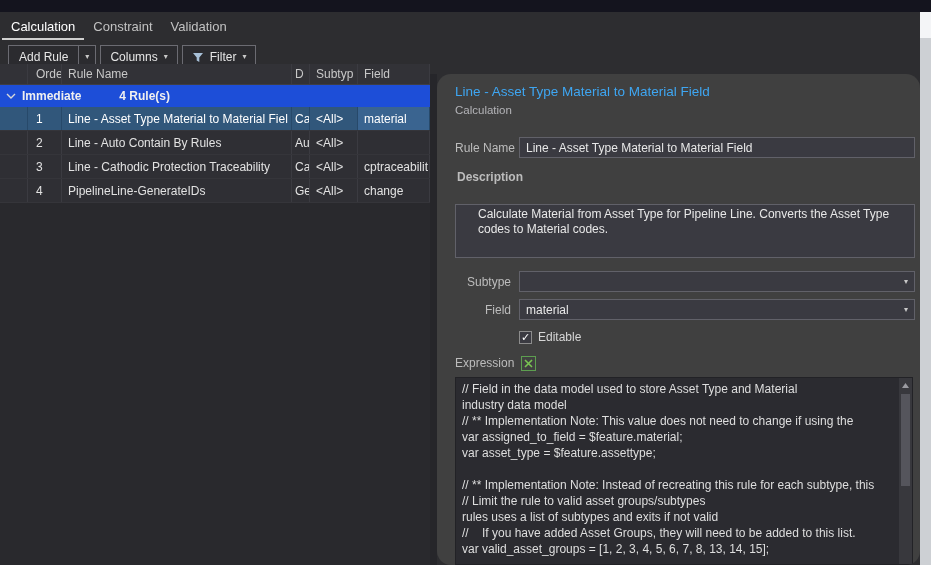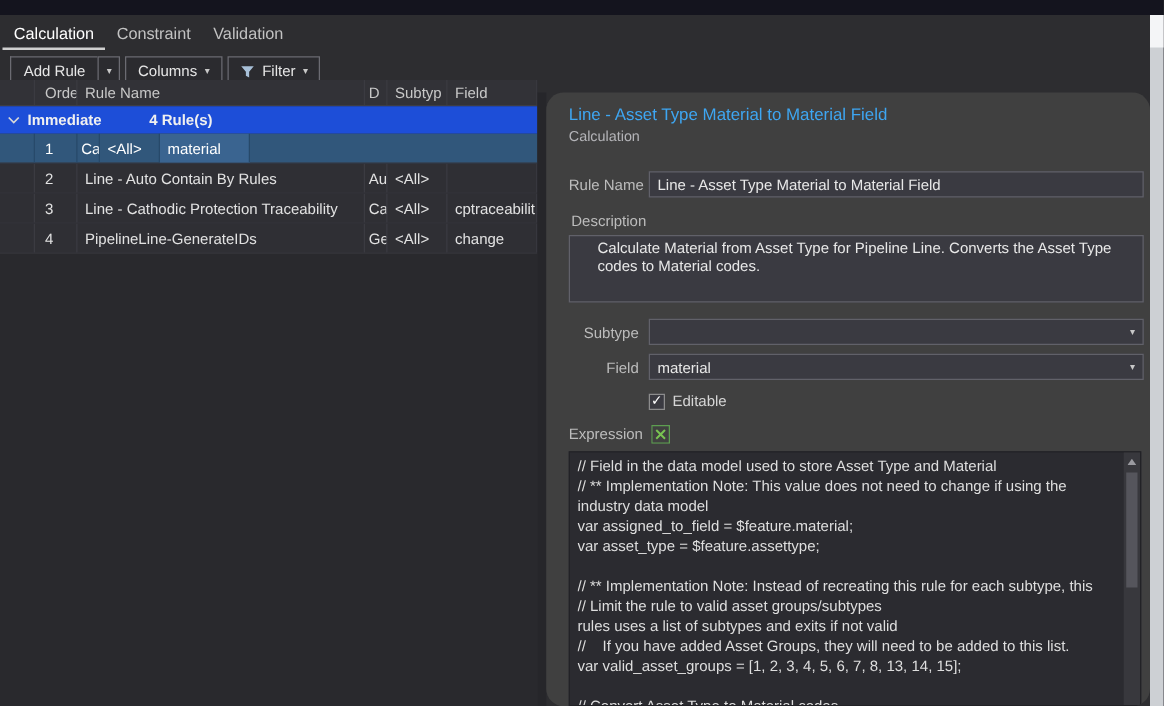--- a/index.html
+++ b/index.html
@@ -48,21 +48,21 @@
   .splitter { position: absolute; top: 74px; left: 430px; width: 7px; bottom: 0; background: #26262a; }
 
   
   .right-panel { position: absolute; top: 74px; left: 437px; right: 11px; bottom: 0; background: #404040; padding: 10px 5px 0 18px; display: flex; flex-direction: column; overflow: hidden; border-radius: 14px; }
   .detail-title { color: #3ea6f2; font-size: 13.5px; line-height: 16px; margin-bottom: 4px; white-space: nowrap; overflow: hidden; }
   .detail-sub { color: #b4b4b8; font-size: 11.5px; line-height: 13px; margin-bottom: 20px; }
   .form-row { display: flex; align-items: center; height: 21px; margin-bottom: 12px; }
   .flabel { width: 56px; flex: 0 0 56px; text-align: right; margin-right: 8px; color: #bcbcbc; white-space: nowrap; }
   .textbox, .combo, .textarea { background: #3a3a41; border: 1px solid #616169; color: #e8e8e8; }
   .textbox { flex: 1; height: 21px; display: flex; align-items: center; padding: 0 6px; white-space: nowrap; overflow: hidden; }
-  .desc-label { color: #bcbcbc; line-height: 13px; margin: 1px 0 4px 2px; }
+  .desc-label { color: #bcbcbc; line-height: 13px; margin: 1px 0 20px 2px; font-weight: bold; }
   .textarea { height: 54px; padding: 2px 22px; line-height: 15px; margin-bottom: 13px; overflow: hidden; }
   .combo { flex: 1; height: 21px; display: flex; align-items: center; padding: 0 6px; }
   .combo-val { flex: 1; white-space: nowrap; overflow: hidden; }
   .form-row.tight { margin-bottom: 7px; }
   .check-row { display: flex; align-items: center; gap: 6px; margin: 2px 0 9px 64px; height: 16px; }
   .checkbox { width: 13px; height: 13px; background: #3a3a41; border: 1px solid #8c8c8c; display: flex; align-items: center; justify-content: center; }
   .check { color: #ffffff; font-size: 11px; line-height: 1; }
   .check-label { color: #d6d6d6; }
   .expr-row { display: flex; align-items: center; gap: 7px; height: 18px; margin-bottom: 5px; }
   .flabel-inline { color: #bcbcbc; }
@@ -128,20 +128,21 @@
           <path d="M1 2l4 4 4-4" fill="none" stroke="#d8d8d8" stroke-width="1.4"></path>
         </svg>
     </span>
     <span class="gname">Immediate</span>
     <span class="gcount">4 Rule(s)</span>
   </div>
   <div class="rows">
       <div class="trow selected">
         <div class="tcell c-handle"></div>
         <div class="tcell c-order">1</div>
+        <div class="tcell c-name">Line - Asset Type Material to Material Fiel</div>
         <div class="tcell c-d">Ca</div>
         <div class="tcell c-subtype">&lt;All&gt;</div>
         <div class="tcell c-field">material</div>
       </div>
       <div class="trow">
         <div class="tcell c-handle"></div>
         <div class="tcell c-order">2</div>
         <div class="tcell c-name">Line - Auto Contain By Rules</div>
         <div class="tcell c-d">Au</div>
         <div class="tcell c-subtype">&lt;All&gt;</div>
@@ -209,22 +210,22 @@
       <svg width="15" height="15" viewBox="0 0 15 15">
         <rect x="0.5" y="0.5" width="14" height="14" fill="none" stroke="#5d9e50"></rect>
         <path d="M4 4l7 7M11 4l-7 7" stroke="#79c352" stroke-width="1.6"></path>
       </svg>
     </span>
   </div>
 
   <div class="code-wrap">
     <div class="code-lines">
         <div class="code-line">// Field in the data model used to store Asset Type and Material</div>
+        <div class="code-line">industry data model</div>
         <div class="code-line">// ** Implementation Note: This value does not need to change if using the</div>
-        <div class="code-line">industry data model</div>
         <div class="code-line">var assigned_to_field = $feature.material;</div>
         <div class="code-line">var asset_type = $feature.assettype;</div>
         <div class="code-line">&nbsp;</div>
         <div class="code-line">// ** Implementation Note: Instead of recreating this rule for each subtype, this</div>
         <div class="code-line">// Limit the rule to valid asset groups/subtypes</div>
         <div class="code-line">rules uses a list of subtypes and exits if not valid</div>
         <div class="code-line">//    If you have added Asset Groups, they will need to be added to this list.</div>
         <div class="code-line">var valid_asset_groups = [1, 2, 3, 4, 5, 6, 7, 8, 13, 14, 15];</div>
         <div class="code-line">&nbsp;</div>
         <div class="code-line">// Convert Asset Type to Material codes</div>

